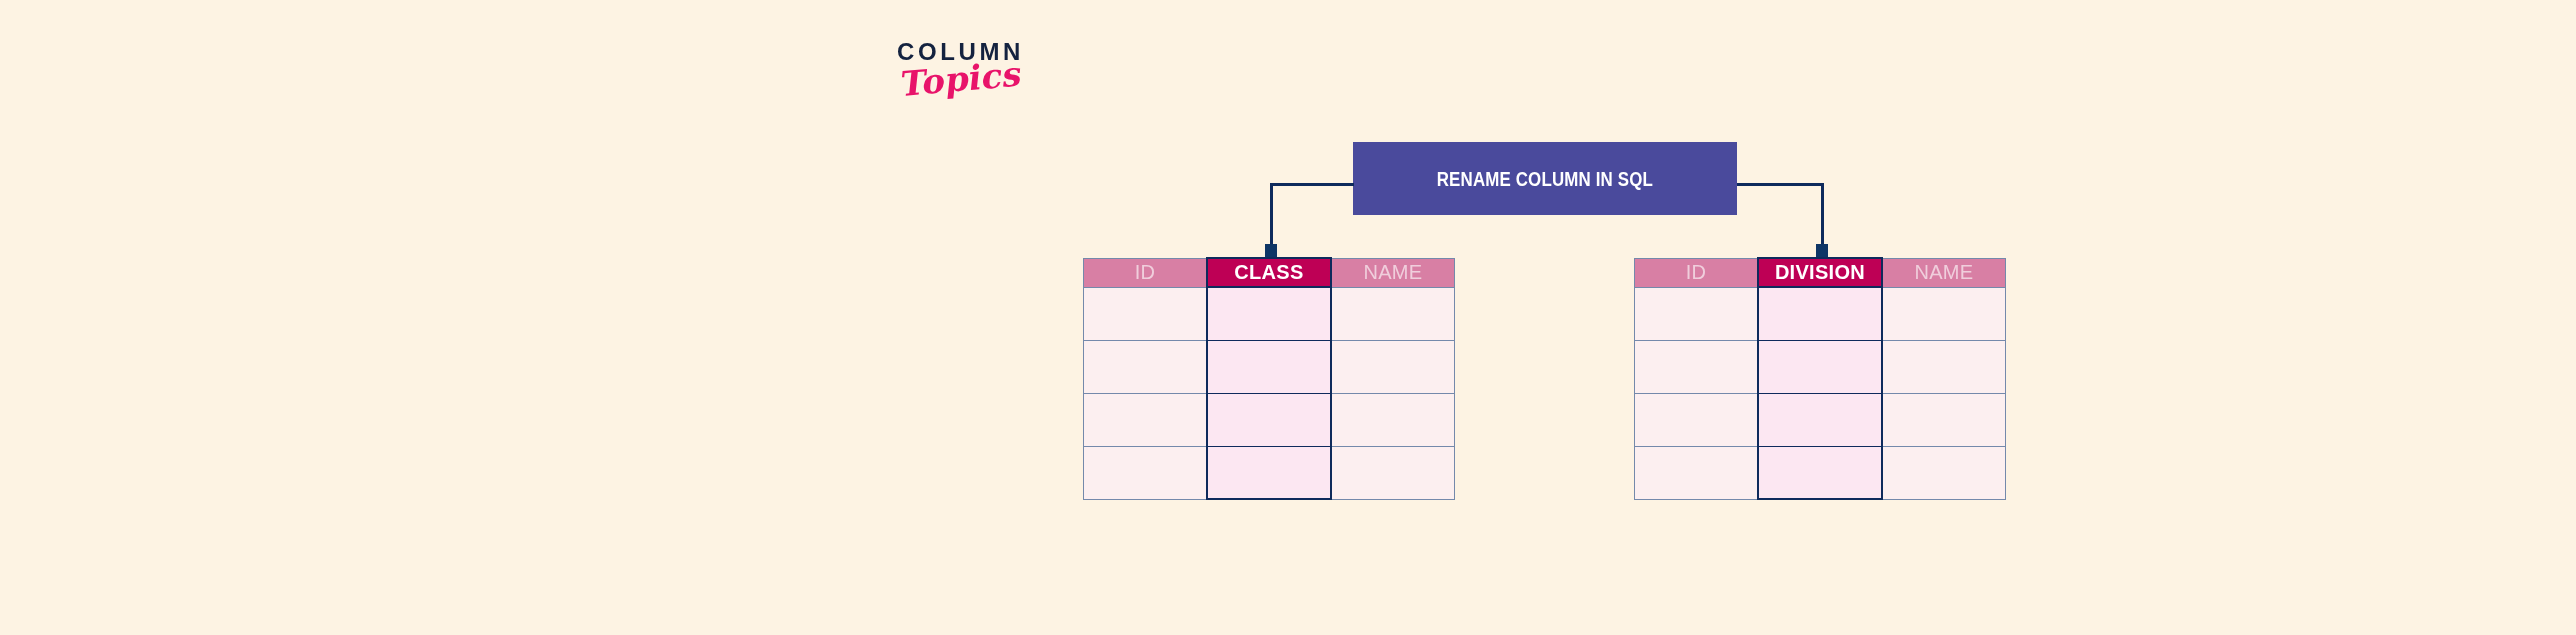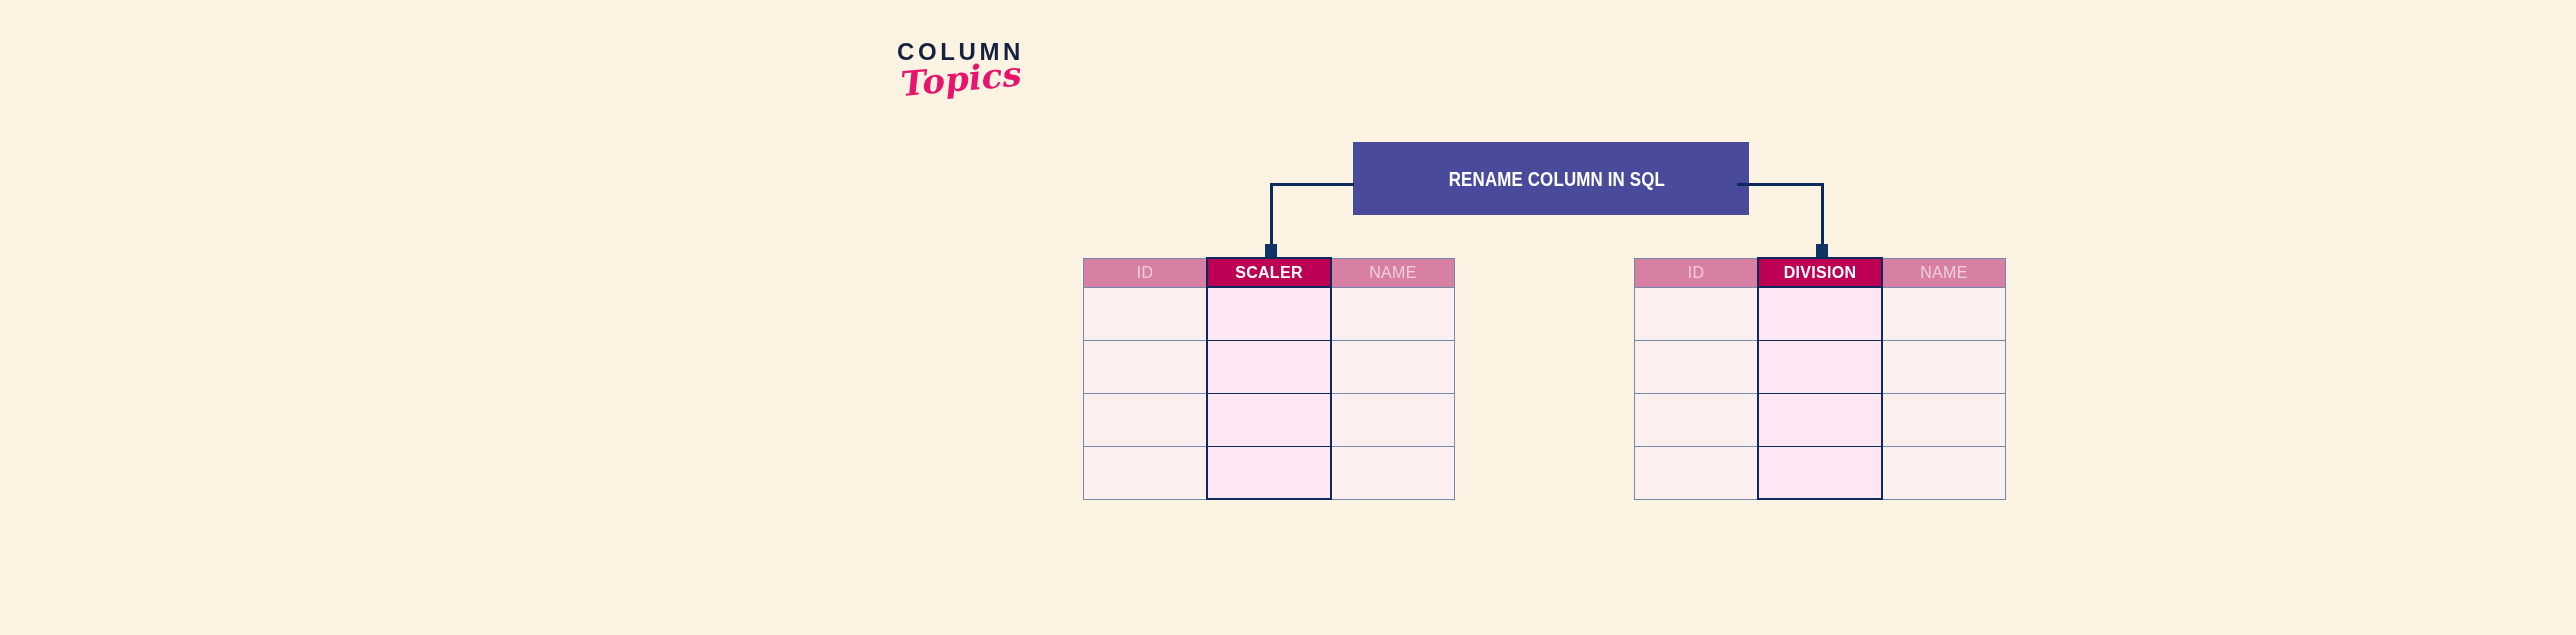--- a/index.html
+++ b/index.html
@@ -51,21 +51,20 @@
   #banner {
     position: absolute;
     left: 1353px;
     top: 142px;
     width: 384px;
     height: 73px;
     background: #4a4a9c;
     display: flex;
     align-items: center;
     justify-content: center;
-    padding-left: 12px;
   }
   #banner-title {
     color: #ffffff;
     font-family: "Liberation Sans Narrow", "Liberation Sans", sans-serif;
     font-weight: 700;
     font-size: 20.6px;
     letter-spacing: 0.2px;
     white-space: nowrap;
     transform: scaleX(0.82);
     transform-origin: center;
@@ -103,21 +102,21 @@
     margin: 0;
     border: 1.5px solid #7489ab;
     box-sizing: border-box;
   }
   .tbl thead th {
     height: 29px;
     background: #d87fa4;
     color: rgba(255,255,255,0.62);
     font-family: "Liberation Sans Narrow", "Liberation Sans", sans-serif;
     font-weight: 400;
-    font-size: 16px;
+    font-size: 20px;
     letter-spacing: 0.3px;
     text-align: center;
     vertical-align: middle;
     transform: none;
   }
   .tbl thead th.hl {
     background: #be0055;
     color: #ffffff;
     font-weight: 700;
     border: 2.1px solid #0e2a5c;
@@ -158,21 +157,21 @@
   <div class="conn-stub" style="left:1265px; top:244px;"></div>
 
   <div class="conn-h" style="left:1737px; top:183px; width:87px;"></div>
   <div class="conn-v" style="left:1821px; top:183px; height:66px;"></div>
   <div class="conn-stub" style="left:1816px; top:244px;"></div>
 
   <table class="tbl" id="table-original">
     <thead>
       <tr>
         <th>ID</th>
-        <th class="hl">SCALER</th>
+        <th class="hl">CLASS</th>
         <th>NAME</th>
       </tr>
     </thead>
     <tbody>
       <tr>
         <td></td>
         <td class="hl"></td>
         <td></td>
       </tr>
       <tr>

